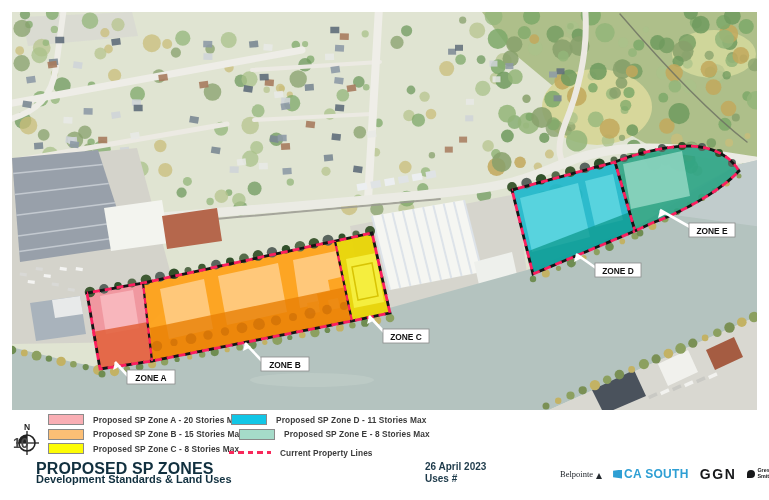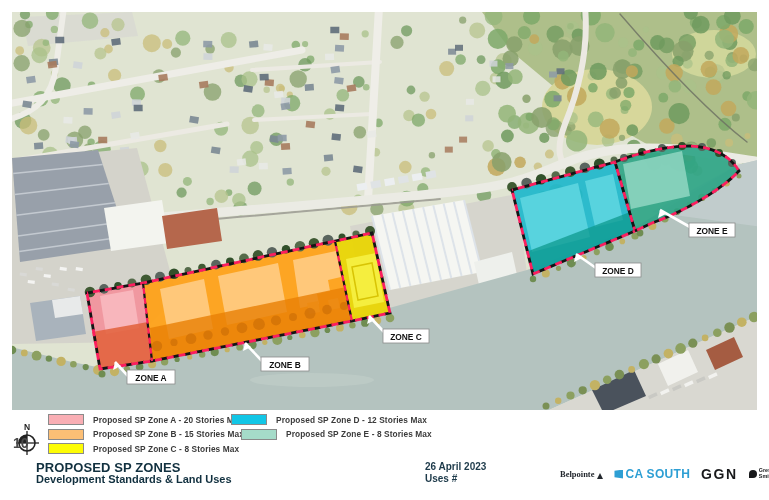--- a/index.html
+++ b/index.html
@@ -8,27 +8,27 @@
   .map{position:absolute;left:12px;top:12px;width:745px;height:398px;overflow:hidden;}
   .map svg{display:block;}
   
   .compass{position:absolute;left:16px;top:421px;width:24px;height:36px;}
   .legend-row{position:absolute;height:11px;display:flex;align-items:center;}
   .swatch{width:36px;height:11px;border:0.8px solid #8a8a8a;box-sizing:border-box;flex:0 0 auto;}
   .dash-sample{width:42px;height:3px;border:none;background:repeating-linear-gradient(90deg,#f8285a 0 5.5px,rgba(0,0,0,0) 5.5px 9.5px);flex:0 0 auto;}
   .legend-label{margin-left:9px;font-size:8.3px;font-weight:700;color:#3b3b3b;letter-spacing:0.1px;white-space:nowrap;}
   
   .page-number{position:absolute;left:13px;top:435px;font-size:14px;font-weight:700;color:#4a4a4a;}
-  .footer-title{position:absolute;left:36px;top:460px;font-size:13px;font-weight:700;color:#11303f;letter-spacing:0.1px;}
+  .footer-title{position:absolute;left:36px;top:460px;font-size:16px;font-weight:700;color:#11303f;letter-spacing:0.1px;}
   .footer-subtitle{position:absolute;left:36px;top:473px;font-size:11px;font-weight:700;color:#11303f;}
   .project{position:absolute;left:263px;top:461px;font-size:7.4px;font-weight:700;color:#1d3a4a;line-height:10px;}
   .date-block{position:absolute;left:425px;top:461px;font-size:10px;font-weight:700;color:#1d3a4a;line-height:12px;}
   .logos{position:absolute;left:516px;top:461px;width:248px;height:26px;display:flex;align-items:center;gap:11px;}
   .logo{display:flex;align-items:center;gap:2px;flex:0 0 auto;}
-  .logo-belpointe{font-family:"Liberation Serif",serif;font-size:8.5px;color:#23282e;font-weight:700;padding-left:44px;}
+  .logo-belpointe{font-family:"Liberation Serif",serif;font-size:8.5px;color:#23282e;font-weight:400;padding-left:44px;}
   .bel-tri{width:0;height:0;border-left:3px solid rgba(0,0,0,0);border-right:3px solid rgba(0,0,0,0);border-bottom:6px solid #23282e;margin-left:1px;margin-top:3px;}
   .ca-icon{width:9px;height:9px;background:#2e9fd4;clip-path:polygon(0 15%,100% 0,100% 100%,0 85%);}
   .logo-ca{font-size:12px;font-weight:700;color:#2e9fd4;letter-spacing:0.3px;}
   .logo-ggn{font-size:14px;font-weight:800;color:#17181a;letter-spacing:1.6px;}
   .gs-icon{width:8px;height:8px;background:#17181a;border-radius:50% 50% 50% 0;}
   .gs-text{font-size:5.4px;font-weight:700;color:#17181a;line-height:5.6px;}
   .kci{display:flex;flex-direction:column;align-items:center;gap:1px;}
   .kci-icon{width:13px;height:11px;background:#1b64ab;display:flex;flex-direction:column;justify-content:space-evenly;}
   .kci-icon i{display:block;height:1px;background:#cfe3f5;margin:0 2px;}
   .kci-text{font-size:4.6px;font-weight:700;color:#1b64ab;letter-spacing:0.6px;}
@@ -669,25 +669,29 @@
   <div class="legend-row" style="left:48px;top:428.5px;">
     <span class="swatch" style="background: rgb(252, 191, 117);"></span>
     <span class="legend-label">Proposed SP Zone B - 15 Stories Max</span>
   </div>
   <div class="legend-row" style="left:48px;top:443px;">
     <span class="swatch" style="background: rgb(253, 252, 5);"></span>
     <span class="legend-label">Proposed SP Zone C - 8 Stories Max</span>
   </div>
   <div class="legend-row" style="left:231px;top:414px;">
     <span class="swatch" style="background: rgb(18, 198, 230);"></span>
-    <span class="legend-label">Proposed SP Zone D - 12 Stories Max</span>
-  </div>
-  <div class="legend-row" style="left:241px;top:428.5px;">
+    <span class="legend-label">Proposed SP Zone D - 11 Stories Max</span>
+  </div>
+  <div class="legend-row" style="left:231px;top:428.5px;padding-left:8px;">
     <span class="swatch" style="background: rgb(165, 219, 201);"></span>
     <span class="legend-label">Proposed SP Zone E -  8 Stories Max</span>
+  </div>
+  <div class="legend-row" style="left:229px;top:447px;">
+    <span class="dash-sample"></span>
+    <span class="legend-label">Current Property Lines</span>
   </div>
 
   <div class="page-number">10</div>
   <div class="footer-title">PROPOSED SP ZONES</div>
   <div class="footer-subtitle">Development Standards &amp; Land Uses</div>
 
 
   <div class="date-block">
     <div>26 April 2023</div>
     <div>Uses #</div>

